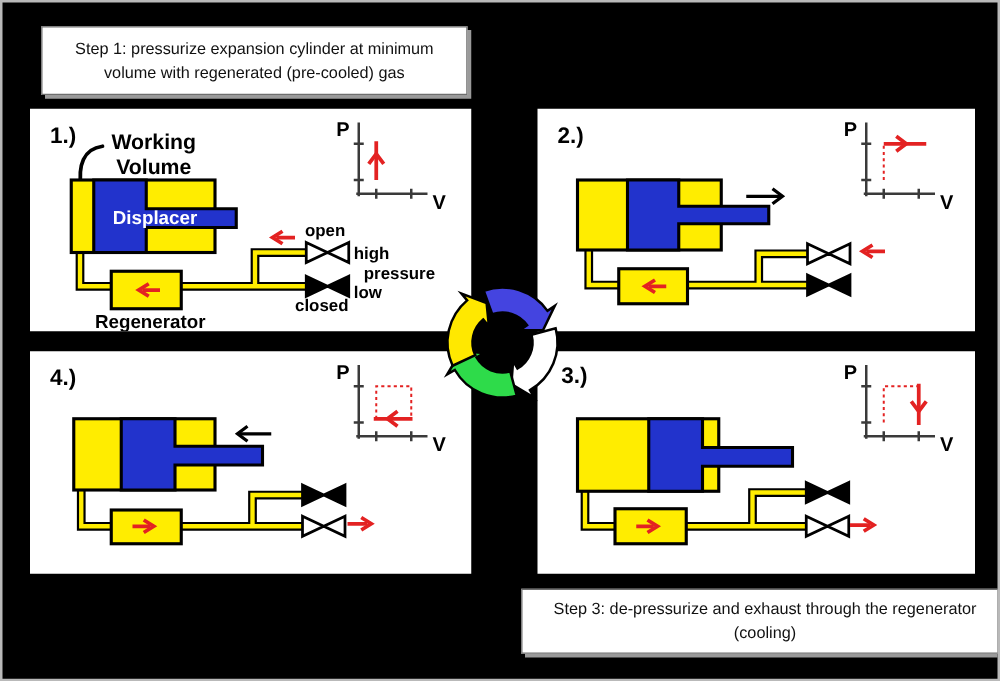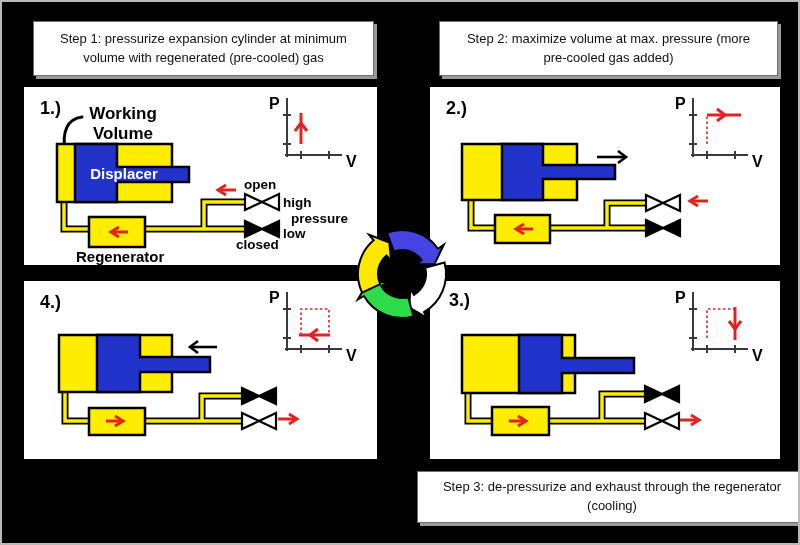--- a/index.html
+++ b/index.html
@@ -36,21 +36,20 @@
   .blk{stroke:#000;stroke-width:2.6;fill:none;}
   #cycle{position:absolute;left:346px;top:218px;width:108px;height:108px;z-index:5;}
   .carr{stroke:#000;stroke-width:2;stroke-linejoin:miter;}
 </style>
 </head>
 <body>
 
 <div id="frame">
 
   <div class="caption" style="left:31px;top:19px;width:341px;height:55px">Step 1: pressurize expansion cylinder at minimum volume with regenerated (pre-cooled) gas</div>
-  <div class="caption" style="left:437px;top:19px;width:339px;height:55px">Step 2: maximize volume at max. pressure (more pre-cooled gas added)</div>
   <div class="caption" style="left:415px;top:469px;width:390px;height:52px">Step 3: de-pressurize and exhaust through the regenerator (cooling)</div>
 
   <div class="panel" style="left:22px;top:85px;width:353px;height:178px">
     <svg viewBox="0 0 353 178">
       <text class="pnum" x="16" y="27">1.)</text>
 
       <g>
         <path class="axis" d="M263 11 V70 M261 68 H318 M259 28 H267 M259 57 H267 M277 64 V72 M305 64 V72"></path>
         <text class="axlab" x="245" y="22">P</text>
         <text class="axlab" x="322" y="80">V</text>

